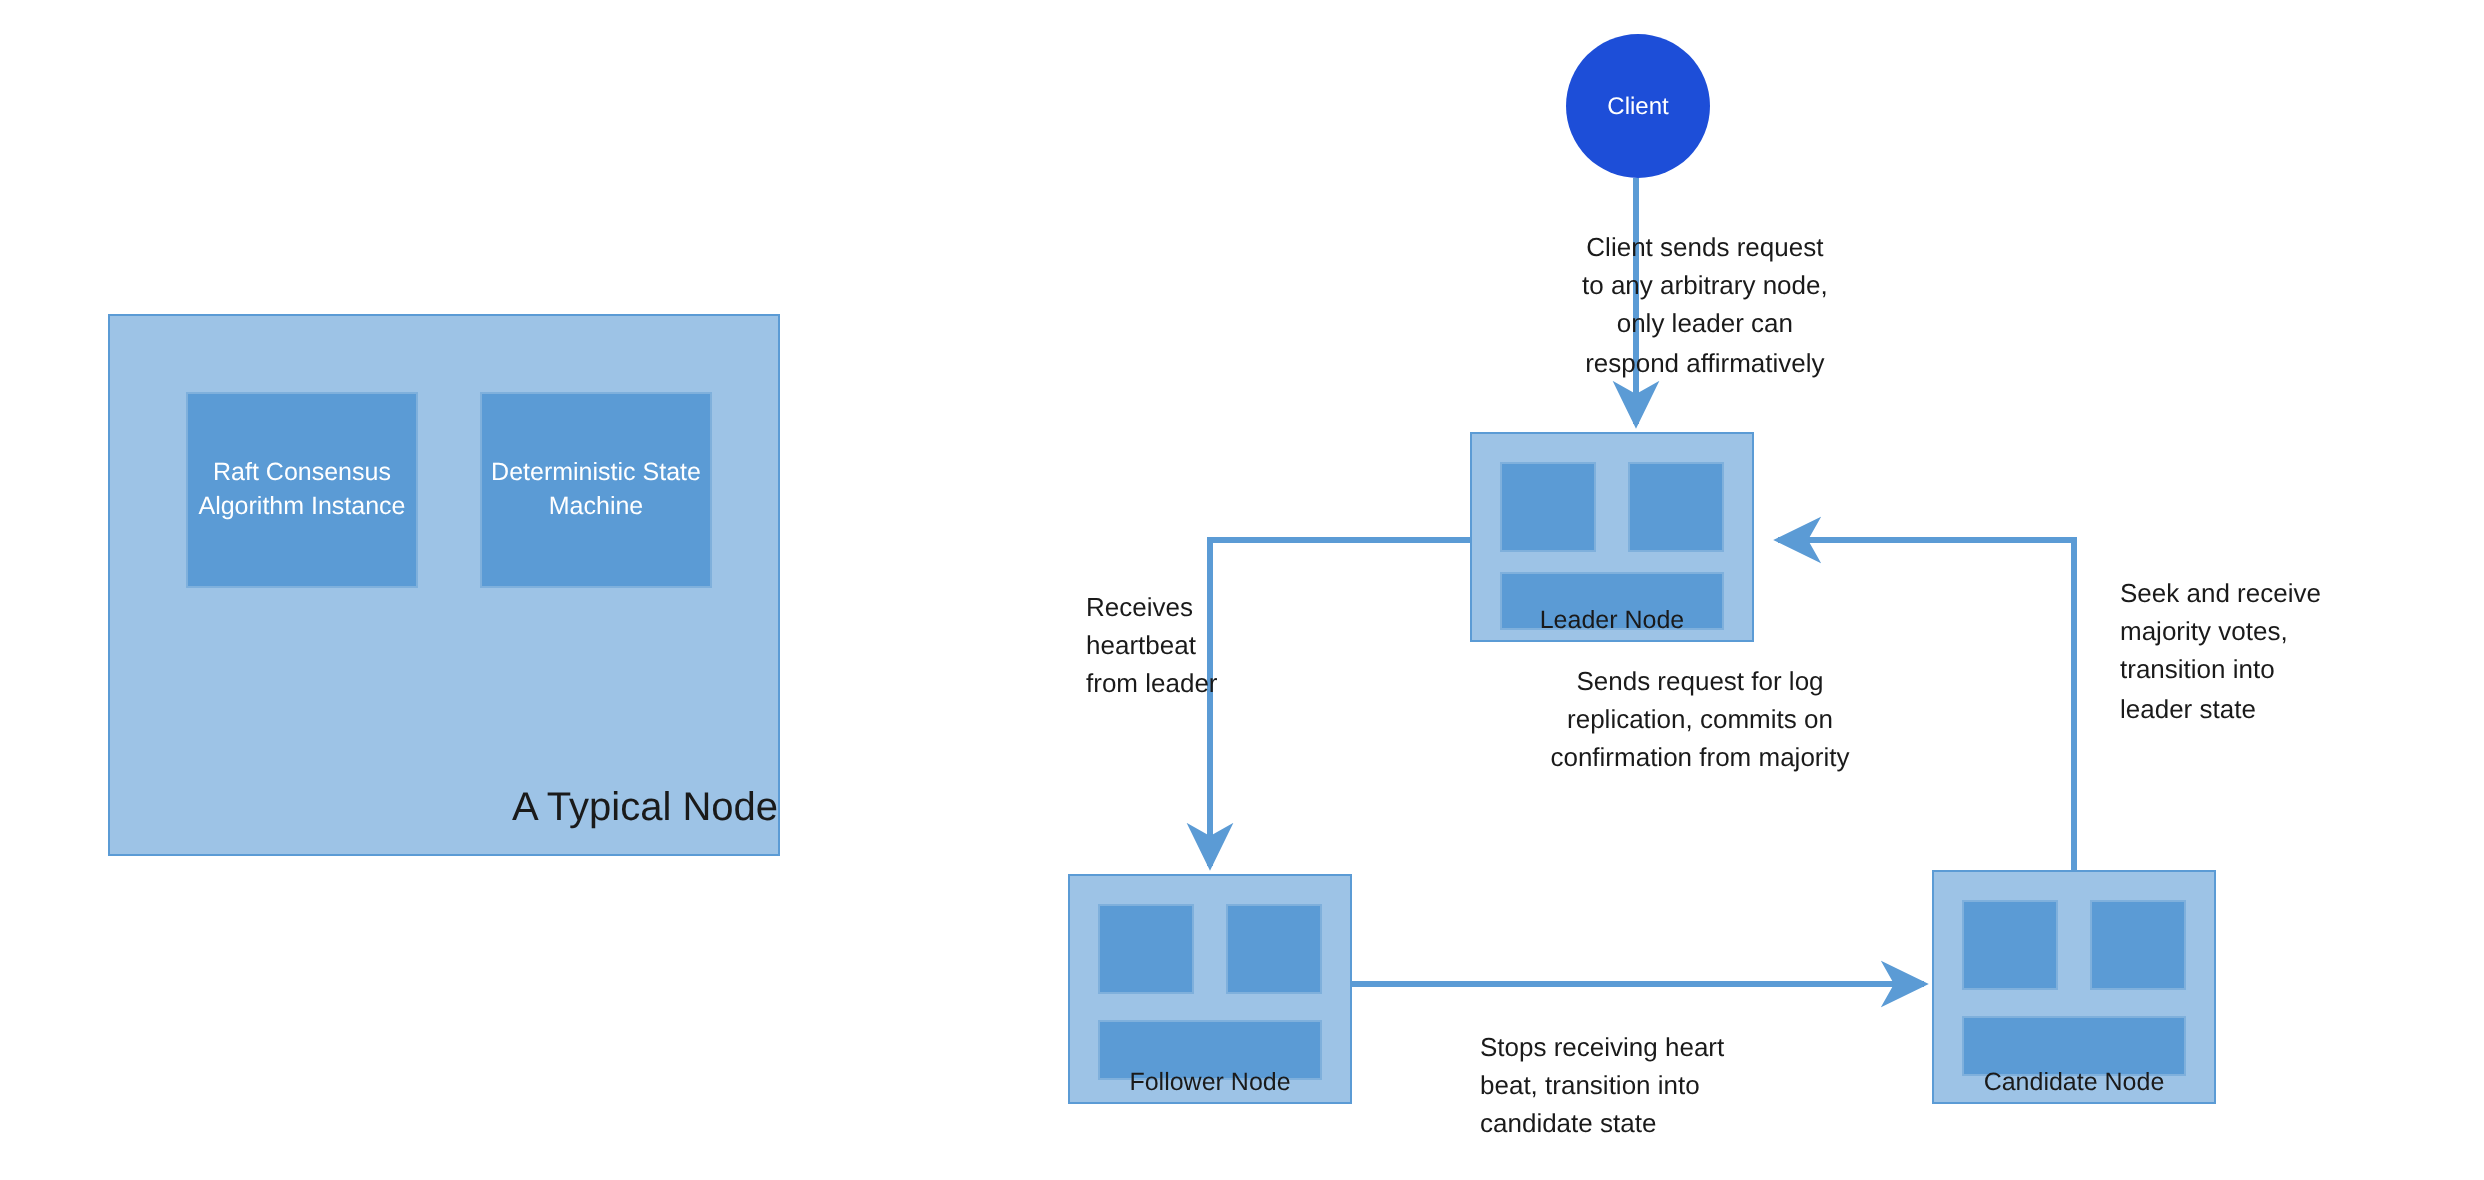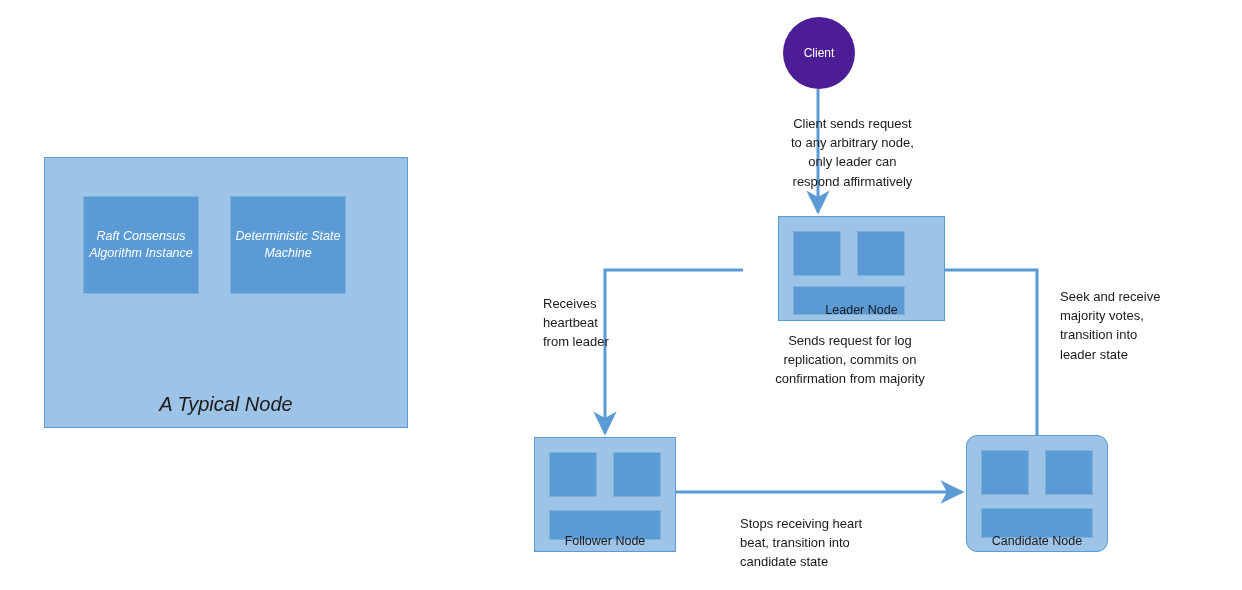--- a/index.html
+++ b/index.html
@@ -15,28 +15,27 @@
     position: relative;
     width: 1242px;
     height: 590px;
     background: #ffffff;
     overflow: hidden;
   }
 
   
   .typical-node {
     position: absolute;
-    left: 44px;
+    left: 54px;
     top: 157px;
-    width: 364px;
+    width: 336px;
     height: 271px;
     background: #9DC3E6;
     border: 1px solid #5B9BD5;
     box-sizing: border-box;
-    font-style: italic;
   }
   .inner-box {
     position: absolute;
     background: #5B9BD5;
     border: 1px solid #7FB0DC;
     box-sizing: border-box;
     color: #ffffff;
     font-size: 12.5px;
     line-height: 1.35;
     text-align: center;
@@ -46,21 +45,21 @@
     padding: 2px;
   }
   #box-raft   { left: 38px;  top: 38px;  width: 116px; height: 98px; }
   #box-dsm    { left: 185px; top: 38px;  width: 116px; height: 98px; }
   #box-log    { left: 38px;  top: 163px; width: 263px; height: 62px; }
   .panel-caption {
     position: absolute;
     left: 0;
     right: 0;
     top: 235px;
-    text-align: center;
+    text-align: right;
     font-size: 20px;
     color: #1a1a1a;
   }
 
   
   .node {
     position: absolute;
     background: #9DC3E6;
     border: 1px solid #5B9BD5;
     box-sizing: border-box;
@@ -77,34 +76,34 @@
   .node .node-label {
     position: absolute;
     left: 0;
     right: 0;
     bottom: 3px;
     text-align: center;
     font-size: 12.5px;
     color: #1a1a1a;
   }
 
-  #node-leader    { left: 778px; top: 216px; width: 167px; height: 105px; }
+  #node-leader    { left: 735px; top: 216px; width: 142px; height: 105px; }
   #node-follower  { left: 534px; top: 437px; width: 142px; height: 115px; text-decoration: underline; }
-  #node-candidate { left: 966px; top: 435px; width: 142px; height: 117px; border-radius: 11px; }
+  #node-candidate { left: 966px; top: 435px; width: 142px; height: 117px; }
   #node-follower .slot-b, #node-candidate .slot-b { top: 72px; height: 30px; }
 
   
   #client {
     position: absolute;
     left: 783px;
     top: 17px;
     width: 72px;
     height: 72px;
     border-radius: 50%;
-    background: #4c1d95;
+    background: #1d4ed8;
     color: #ffffff;
     font-size: 12px;
     display: flex;
     align-items: center;
     justify-content: center;
   }
 
   
   #wires {
     position: absolute;

